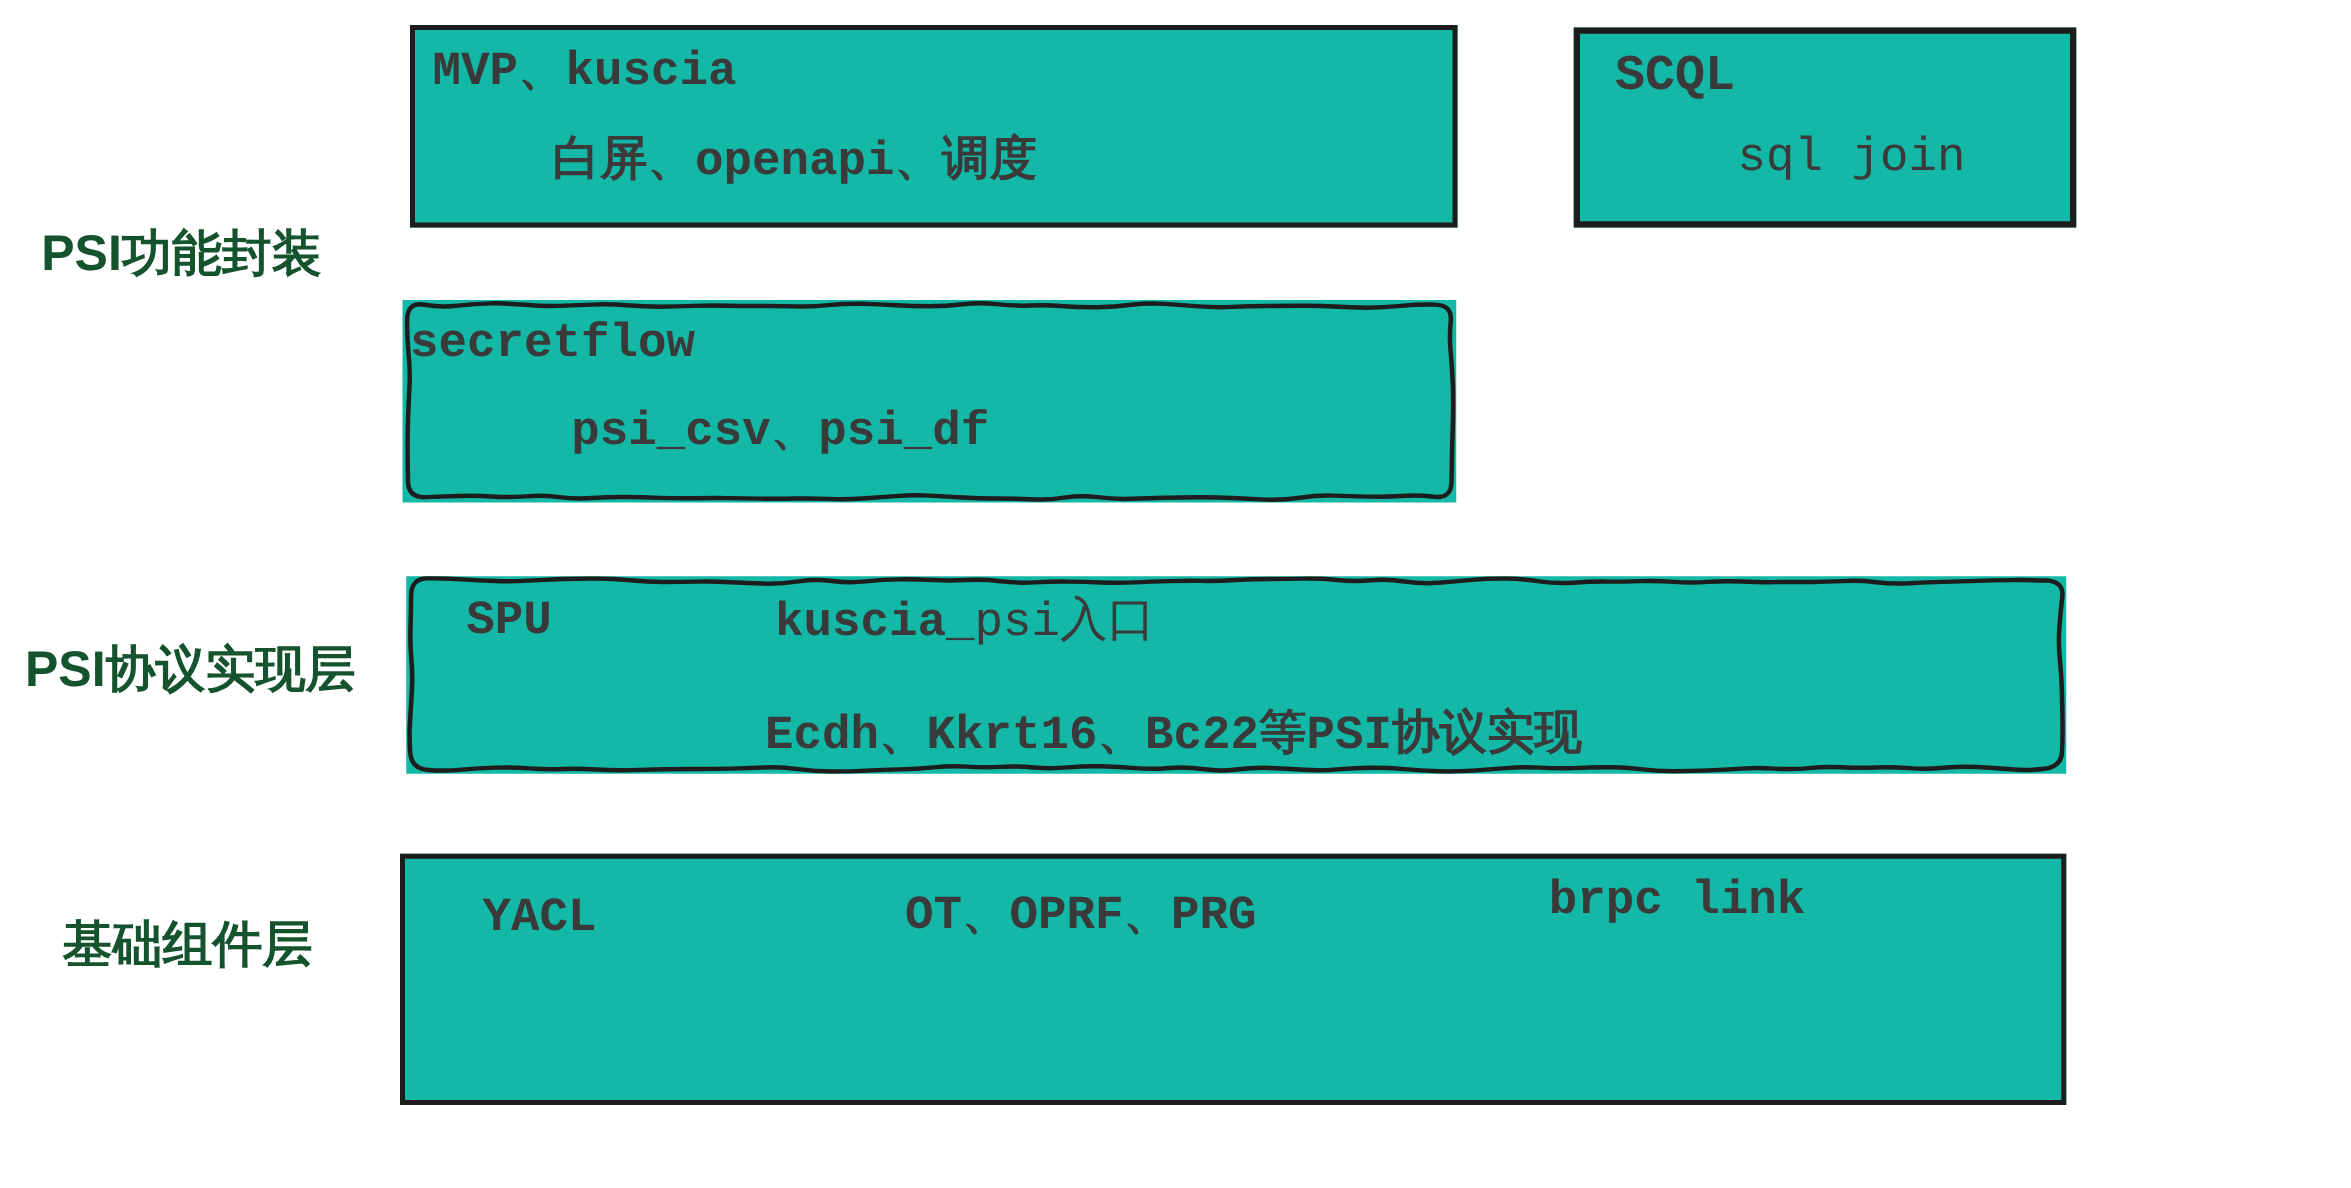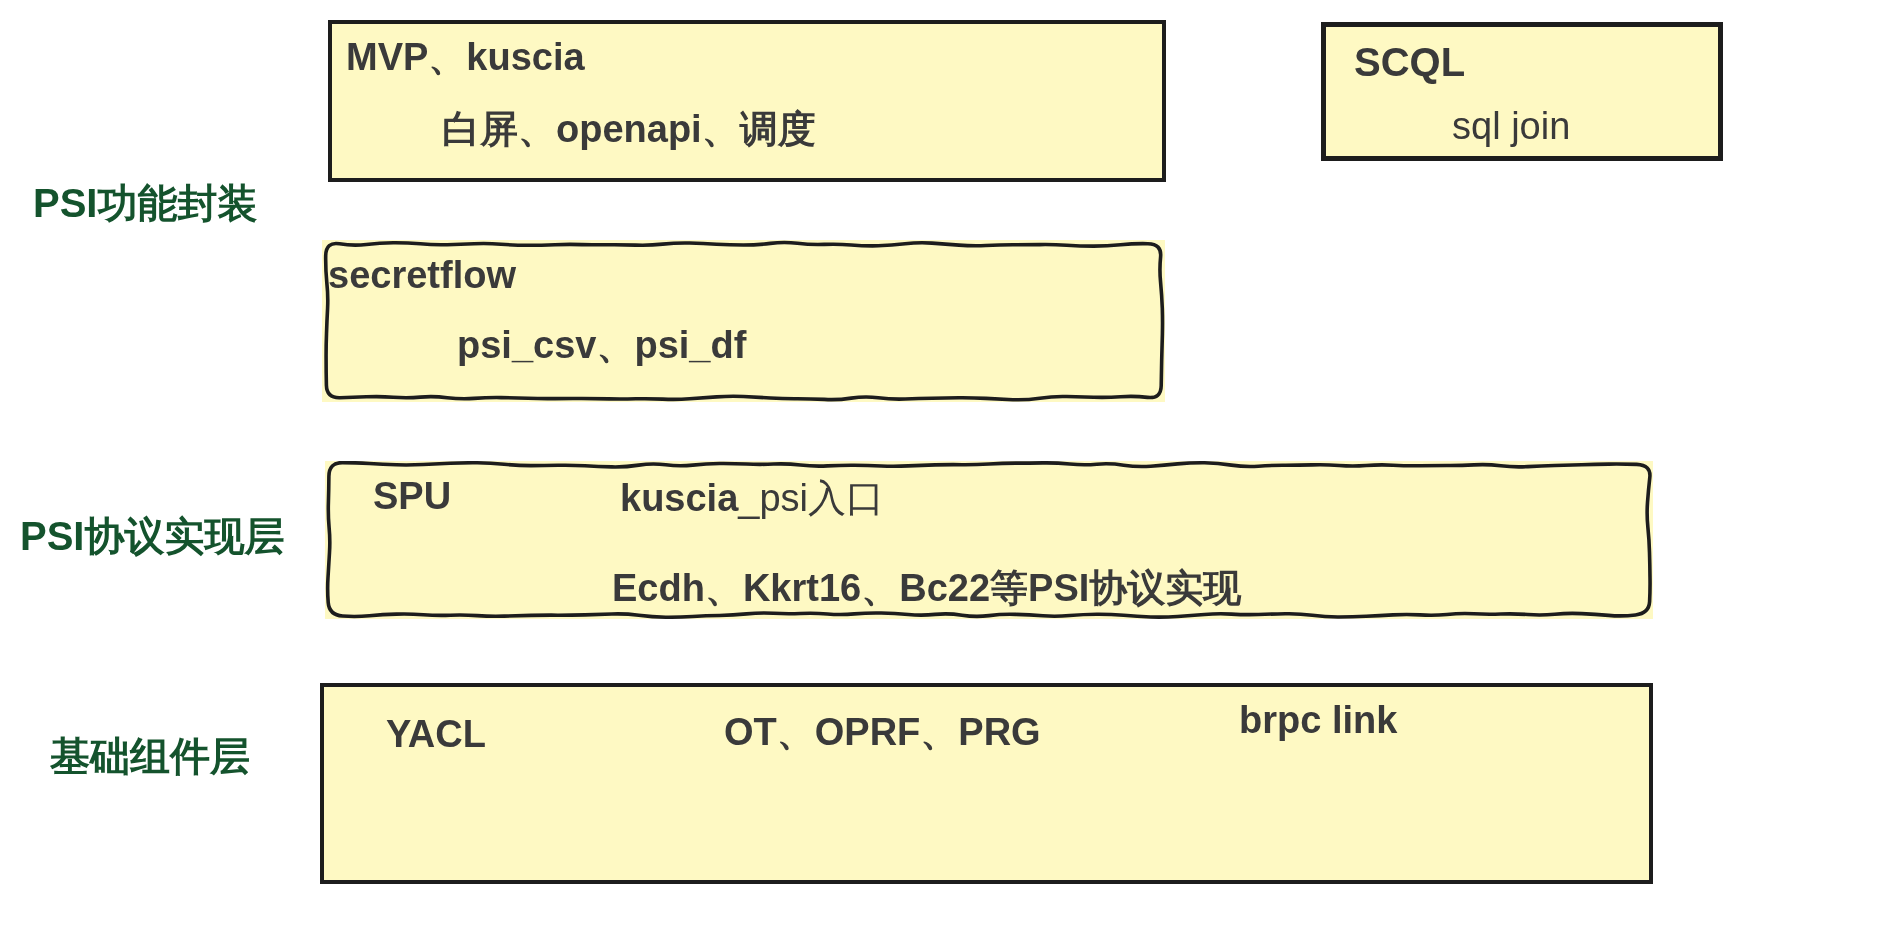--- a/index.html
+++ b/index.html
@@ -20,21 +20,22 @@
     position: absolute;
     font-size: 40px;
     font-weight: 700;
     color: #14532d;
     white-space: nowrap;
     line-height: 1;
   }
   .box {
     position: absolute;
     box-sizing: border-box;
-    background: #fef9c3;
+    background: #14b8a6;
+    font-family: Liberation Mono, monospace;
   }
   .box.straight {
     border: 4px solid #1d1d1d;
   }
   .box.straight-thick {
     border: 5px solid #1d1d1d;
   }
   .wavy-svg {
     position: absolute;
     left: 0; top: 0;
@@ -63,21 +64,21 @@
 
   <div class="row-label" style="left:20px; top:516px;">PSI协议实现层</div>
 
   <div class="row-label" style="left:50px; top:736px;">基础组件层</div>
 
   <div class="box straight" style="left:328px; top:20px; width:838px; height:162px;">
     <div class="btext" style="left:14px; top:12px;">MVP、kuscia</div>
     <div class="btext" style="left:110px; top:84px;">白屏、openapi、调度</div>
   </div>
 
-  <div class="box straight-thick" style="left:1321px; top:22px; width:402px; height:139px;">
+  <div class="box straight-thick" style="left:1259px; top:22px; width:402px; height:160px;">
     <div class="btext title-40" style="left:28px; top:12px;">SCQL</div>
     <div class="btext normal" style="left:126px; top:78px;">sql join</div>
   </div>
 
   <div class="box" style="left:322px; top:240px; width:843px; height:162px;">
     <svg class="wavy-svg" viewBox="0 0 843 162">
         <path d="M 17.5 3.8 Q 30.9 6.1 44.4 4.5 Q 57.9 2.9 71.3 2.7 Q 84.8 2.6 98.3 3.8 Q 111.7 5.1 125.2 4.7 Q 138.7 4.2 152.1 3.7 Q 165.6 3.1 179.1 4.2 Q 192.5 5.3 206.0 5.3 Q 219.5 5.3 233.0 4.7 Q 246.4 4.2 259.9 4.6 Q 273.4 4.9 286.8 4.8 Q 300.3 4.7 313.8 5.1 Q 327.2 5.6 340.7 4.1 Q 354.2 2.7 367.6 3.0 Q 381.1 3.4 394.6 4.2 Q 408.0 5.0 421.5 5.0 Q 435.0 5.0 448.4 3.4 Q 461.9 1.8 475.4 3.3 Q 488.8 4.9 502.3 4.4 Q 515.8 3.8 529.2 5.0 Q 542.7 6.1 556.2 5.8 Q 569.6 5.5 583.1 3.8 Q 596.6 2.1 610.0 3.1 Q 623.5 4.1 637.0 5.1 Q 650.5 6.1 663.9 5.5 Q 677.4 4.9 690.9 4.8 Q 704.3 4.7 717.8 4.6 Q 731.3 4.4 744.7 5.2 Q 758.2 6.1 771.7 6.1 Q 785.1 6.0 798.6 4.7 Q 812.1 3.4 825.9 3.7 Q 839.8 4.0 838.6 16.8 Q 837.3 29.7 838.6 42.5 Q 839.8 55.3 840.3 68.2 Q 840.7 81.0 840.4 93.8 Q 840.0 106.7 839.7 119.5 Q 839.4 132.3 839.2 145.7 Q 839.0 159.0 825.5 157.4 Q 812.1 155.8 798.6 156.8 Q 785.1 157.7 771.7 157.3 Q 758.2 156.9 744.7 156.5 Q 731.3 156.1 717.8 158.2 Q 704.3 160.2 690.9 159.7 Q 677.4 159.1 663.9 158.4 Q 650.5 157.7 637.0 157.8 Q 623.5 158.0 610.0 158.2 Q 596.6 158.4 583.1 159.0 Q 569.6 159.5 556.2 157.7 Q 542.7 156.0 529.2 158.1 Q 515.8 160.2 502.3 159.4 Q 488.8 158.7 475.4 158.7 Q 461.9 158.8 448.4 158.0 Q 435.0 157.2 421.5 156.5 Q 408.0 155.9 394.6 156.9 Q 381.1 157.9 367.6 158.8 Q 354.2 159.7 340.7 159.1 Q 327.2 158.5 313.8 158.8 Q 300.3 159.1 286.8 158.9 Q 273.4 158.7 259.9 158.5 Q 246.4 158.4 233.0 158.6 Q 219.5 158.8 206.0 158.3 Q 192.5 157.8 179.1 157.6 Q 165.6 157.4 152.1 158.4 Q 138.7 159.3 125.2 157.7 Q 111.7 156.0 98.3 157.1 Q 84.8 158.2 71.3 157.2 Q 57.9 156.2 44.4 156.8 Q 30.9 157.3 17.8 157.7 Q 4.7 158.0 4.4 145.2 Q 4.1 132.3 4.1 119.5 Q 4.0 106.7 4.5 93.8 Q 4.9 81.0 5.6 68.2 Q 6.2 55.3 4.8 42.5 Q 3.5 29.7 3.7 15.6 Q 4.0 1.5 17.5 3.8 Z" fill="none" stroke="#1d1d1d" stroke-width="3.6" stroke-linecap="round" stroke-linejoin="round"></path>
       </svg>
     <div class="btext" style="left:6px; top:14px;">secretflow</div>
     <div class="btext" style="left:135px; top:84px;">psi_csv、psi_df</div>

